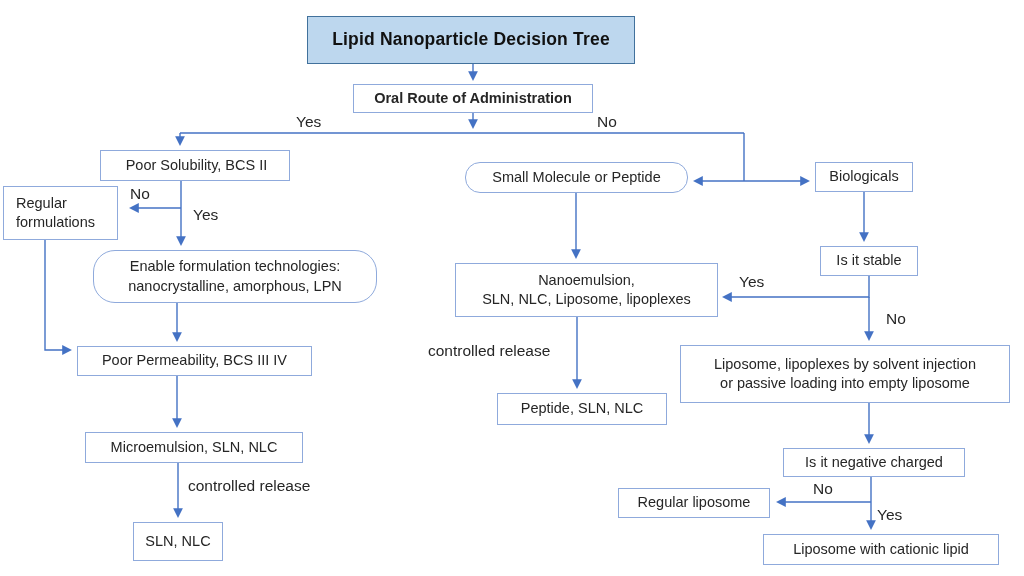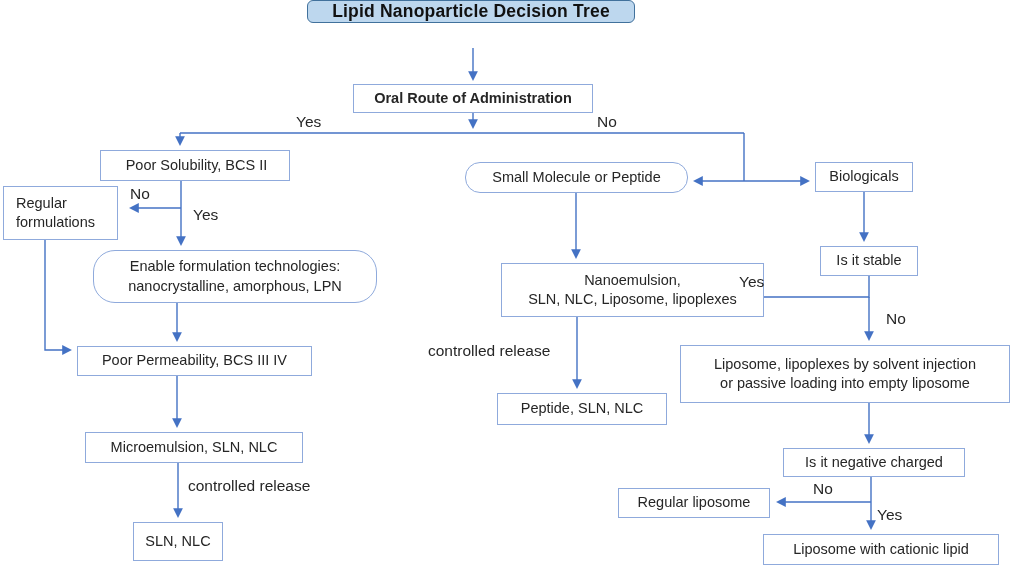--- a/index.html
+++ b/index.html
@@ -92,41 +92,41 @@
     <path class="connector" marker-end="url(#arrow)" d="M576,193 L576,257"></path>
     <path class="connector" marker-end="url(#arrow)" d="M577,317 L577,387"></path>
     <path class="connector" marker-end="url(#arrow)" d="M864,192 L864,240"></path>
     <path class="connector" marker-end="url(#arrow)" d="M869,276 L869,297 L724,297"></path>
     <path class="connector" marker-end="url(#arrow)" d="M869,297 L869,339"></path>
     <path class="connector" marker-end="url(#arrow)" d="M869,403 L869,442"></path>
     <path class="connector" marker-end="url(#arrow)" d="M871,477 L871,528"></path>
     <path class="connector" marker-end="url(#arrow)" d="M871,502 L778,502"></path>
   </svg>
 
-  <div class="node title-node" style="left:307px; top:0; width:328px; height:23px;border-radius:6px;">Lipid Nanoparticle Decision Tree</div>
+  <div class="node title-node" style="left:307px; top:16px; width:328px; height:48px;">Lipid Nanoparticle Decision Tree</div>
 
   <div class="node" style="left:353px; top:84px; width:240px; height:29px;font-weight:bold;">Oral Route of Administration</div>
 
   <div class="node" style="left:100px; top:150px; width:190px; height:31px;padding-left:8px;">Poor Solubility, BCS II</div>
 
   <div class="node left-align" style="left:3px; top:186px; width:115px; height:54px;">Regular
 formulations</div>
 
   <div class="node" style="left:93px; top:250px; width:284px; height:53px;border-radius:22px;">Enable formulation technologies:
 nanocrystalline, amorphous, LPN</div>
 
   <div class="node" style="left:77px; top:346px; width:235px; height:30px;">Poor Permeability, BCS III IV</div>
 
   <div class="node" style="left:85px; top:432px; width:218px; height:31px;">Microemulsion, SLN, NLC</div>
 
   <div class="node" style="left:133px; top:522px; width:90px; height:39px;">SLN, NLC</div>
 
   <div class="node" style="left:465px; top:162px; width:223px; height:31px;border-radius:15px;">Small Molecule or Peptide</div>
 
-  <div class="node" style="left:455px; top:263px; width:263px; height:54px;margin-left:46px;">Nanoemulsion,
+  <div class="node" style="left:455px; top:263px; width:263px; height:54px;">Nanoemulsion,
 SLN, NLC, Liposome, lipoplexes</div>
 
   <div class="node" style="left:497px; top:393px; width:170px; height:32px;">Peptide, SLN, NLC</div>
 
   <div class="node" style="left:815px; top:162px; width:98px; height:30px;">Biologicals</div>
 
   <div class="node" style="left:820px; top:246px; width:98px; height:30px;">Is it stable</div>
 
   <div class="node" style="left:680px; top:345px; width:330px; height:58px;">Liposome, lipoplexes by solvent injection
 or passive loading into empty liposome</div>

